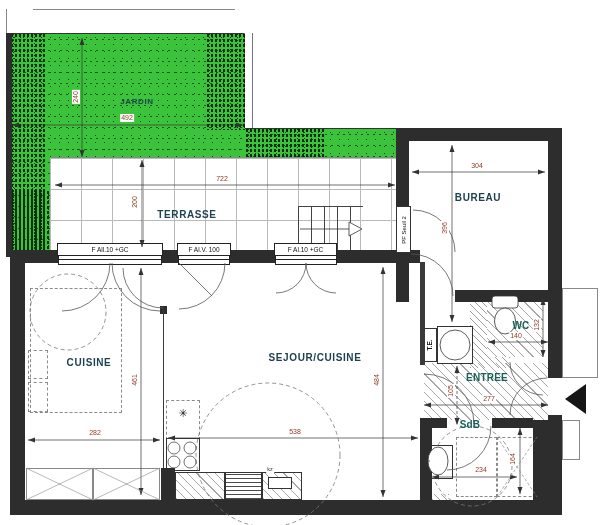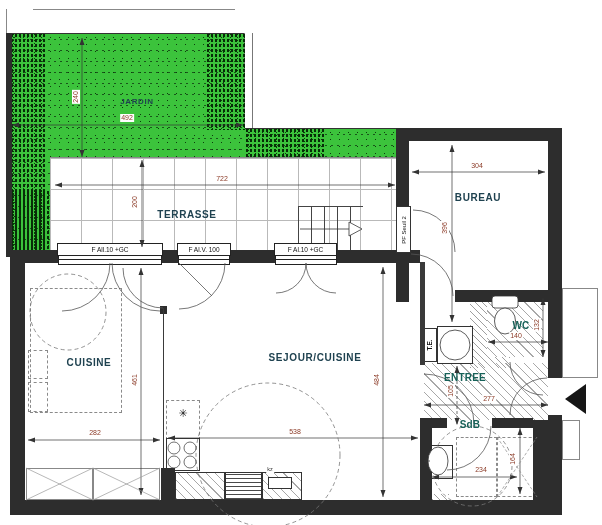--- a/index.html
+++ b/index.html
@@ -190,21 +190,21 @@
       <polygon points="349,222 362,229 349,236" fill="#fff" stroke="#333" stroke-width="0.8"></polygon>
     </g>
     <polygon points="586,384 586,414 565,399" fill="#161616"></polygon>
   </svg>
 
   <div class="lab" style="left:137px;top:101px;font-size:8px">JARDIN</div>
   <div class="lab" style="left:187px;top:214px">TERRASSE</div>
   <div class="lab" style="left:478px;top:197px">BUREAU</div>
   <div class="lab" style="left:89px;top:362px">CUISINE</div>
   <div class="lab" style="left:315px;top:357px">SEJOUR/CUISINE</div>
-  <div class="lab sm" style="left:465px;top:377px">ENTREE</div>
+  <div class="lab sm" style="left:487px;top:377px">ENTREE</div>
   <div class="lab sm" style="left:521px;top:325px">WC</div>
   <div class="lab sm" style="left:470px;top:424px">SdB</div>
 
   <div class="dim" style="left:127px;top:118px">492</div>
   <div class="dim rot" style="left:76px;top:97px">240</div>
   <div class="dim" style="left:222px;top:179px">722</div>
   <div class="dim rot" style="left:135px;top:202px">200</div>
   <div class="dim" style="left:477px;top:166px">304</div>
   <div class="dim rot" style="left:445px;top:228px">396</div>
   <div class="dim" style="left:95px;top:433px">282</div>

